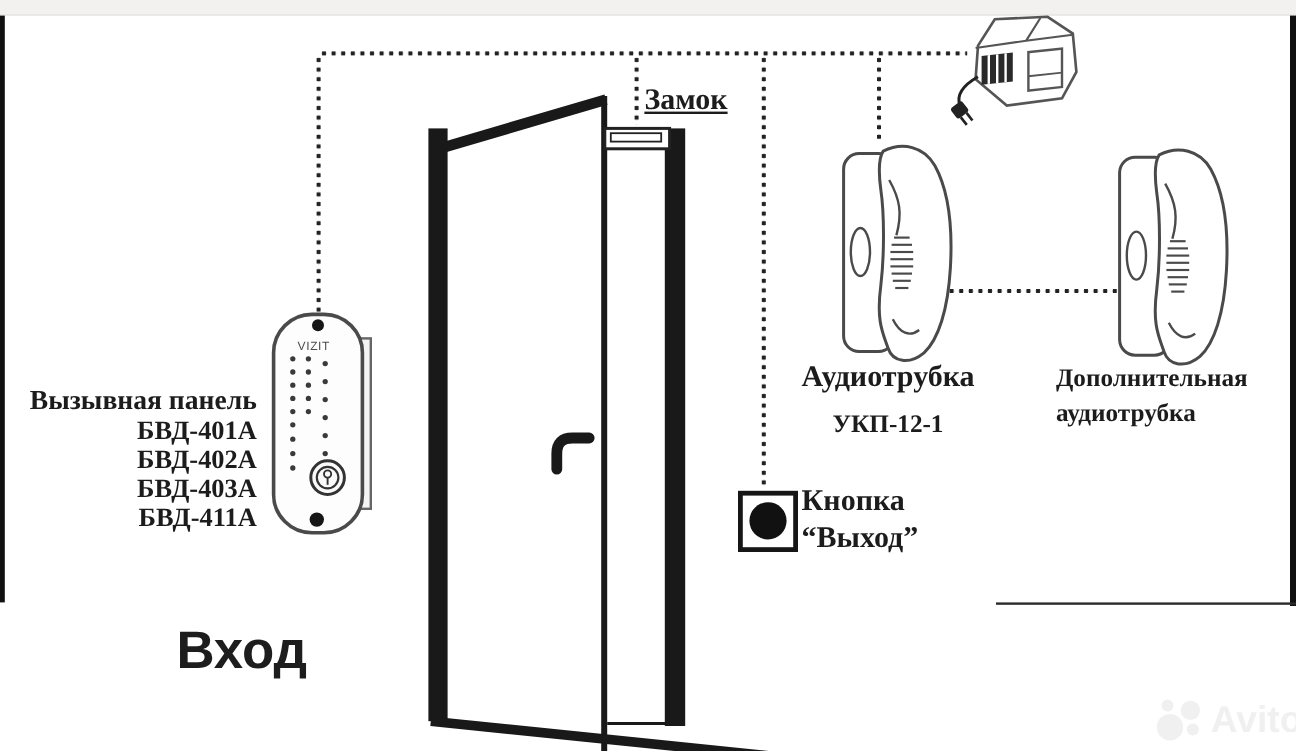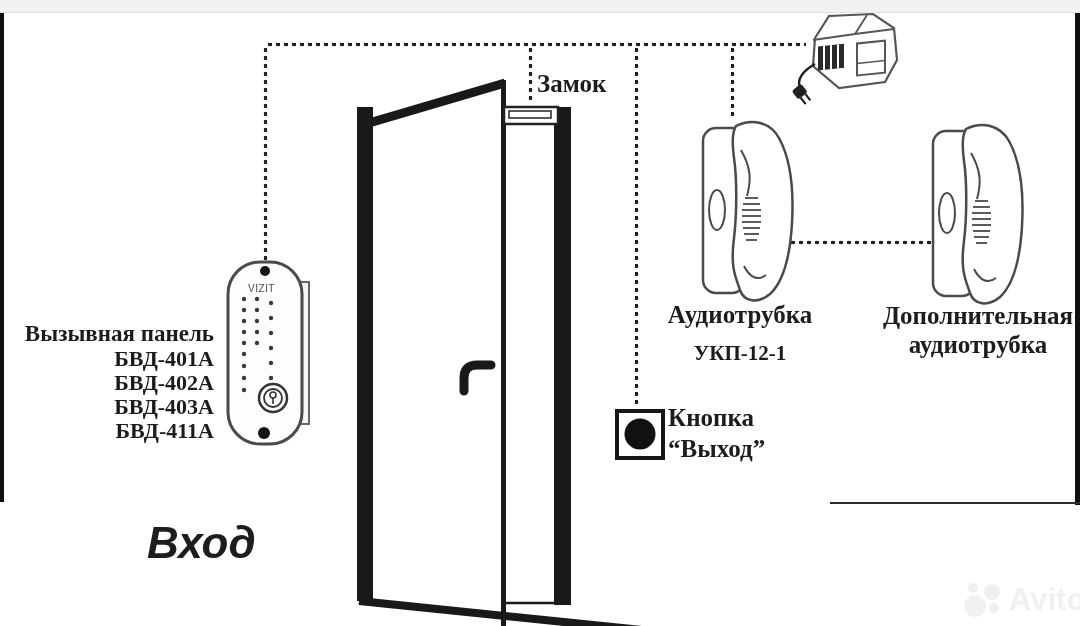--- a/index.html
+++ b/index.html
@@ -13,27 +13,27 @@
   #edge-bottom-line{left:830px;top:502px;width:250px;height:2px;background:#2b2b2b;}
   
   .dot-h{height:5px;background-image:radial-gradient(circle,#222 1.8px,transparent 2.1px);
          background-size:8px 5px;background-repeat:repeat-x;}
   .dot-v{width:5px;background-image:radial-gradient(circle,#222 1.8px,transparent 2.1px);
          background-size:5px 8px;background-repeat:repeat-y;}
   
   .lbl{font-weight:bold;line-height:1.12;white-space:nowrap;}
   #call-panel-labels{left:14px;top:286px;width:200px;text-align:right;font-size:23px;margin-top:35px;}
   #call-panel-labels .model{font-size:22px;line-height:24px;}
-  #lock-label{left:537px;top:70px;font-size:25px;}
+  #lock-label{left:537px;top:70px;font-size:25px;text-decoration:underline;}
   #psu-label{left:906px;top:29px;font-size:26px;}
   #handset-main-label{left:650px;top:301px;width:180px;text-align:center;font-size:25px;}
   #handset-main-label .model{font-size:21px;margin-top:13px;}
-  #handset-extra-label{left:880px;top:301px;width:196px;text-align:center;font-size:25px;line-height:29px;}
+  #handset-extra-label{left:880px;top:301px;width:196px;text-align:left;font-size:21px;line-height:29px;}
   #exit-button-label{left:668px;top:402px;font-size:25px;line-height:31px;}
-  .zone{font-family:"Liberation Sans","DejaVu Sans",sans-serif;font-size:44px;font-weight:600;color:#1d1d1d;font-style:italic;}
+  .zone{font-family:"Liberation Sans","DejaVu Sans",sans-serif;font-size:44px;font-weight:600;color:#1d1d1d;}
   #zone-entrance{left:147px;top:518px;}
   #zone-exit{left:657px;top:523px;}
   
   #watermark{left:963px;top:580px;display:flex;align-items:center;gap:4px;opacity:0.62;}
   #watermark .wm-text{font-family:"Liberation Sans","DejaVu Sans",sans-serif;font-size:31px;
                       font-weight:bold;color:#e7e7e7;}
   svg{position:absolute;left:0;top:0;}
   text.brand{font-family:"Liberation Sans","DejaVu Sans",sans-serif;font-size:10px;fill:#4d4d4d;letter-spacing:.5px;}
 </style>
 </head>

